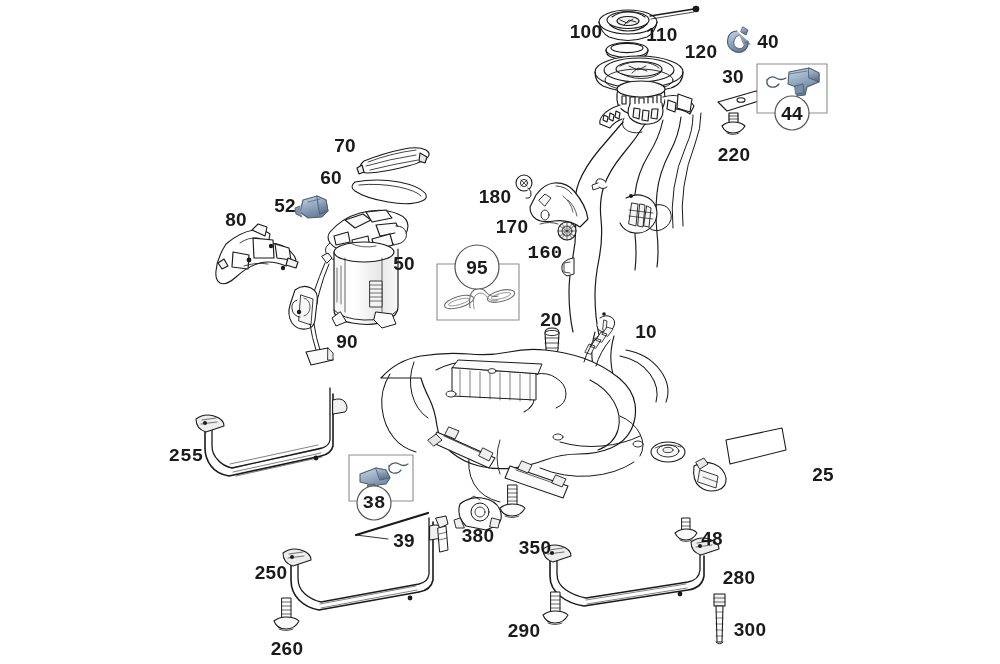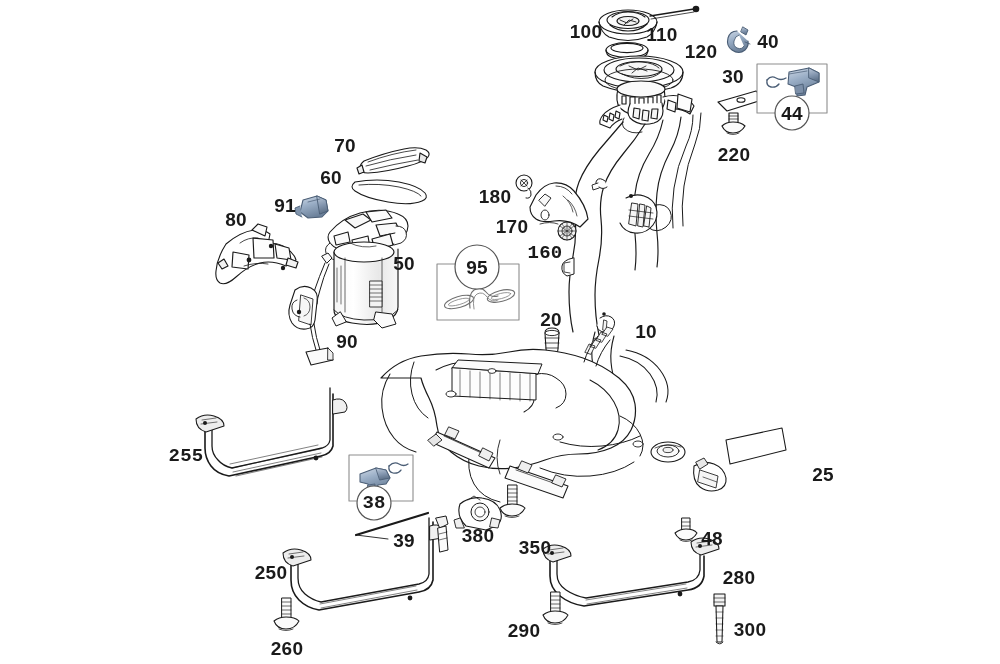--- a/index.html
+++ b/index.html
@@ -530,21 +530,21 @@
       <div class="lbl c" style="left: 586px; top: 31px;">100</div>
       <div class="lbl c" style="left: 662px; top: 34px;">110</div>
       <div class="lbl c" style="left: 701px; top: 51px;">120</div>
       <div class="lbl c" style="left: 768px; top: 41px;">40</div>
       <div class="lbl c" style="left: 733px; top: 76px;">30</div>
       <div class="lbl c" style="left: 792px; top: 113px;">44</div>
       <div class="lbl c" style="left: 734px; top: 154px;">220</div>
       <div class="lbl c" style="left: 345px; top: 145px;">70</div>
       <div class="lbl c" style="left: 331px; top: 177px;">60</div>
       <div class="lbl c" style="left: 495px; top: 196px;">180</div>
-      <div class="lbl c" style="left: 285px; top: 205px;">91</div>
+      <div class="lbl c" style="left: 285px; top: 205px;">52</div>
       <div class="lbl c" style="left: 236px; top: 219px;">80</div>
       <div class="lbl c" style="left: 512px; top: 226px;">170</div>
       <div class="lbl c" style="left: 545px; top: 253px; font-family: Liberation Mono, monospace;">160</div>
       <div class="lbl c" style="left: 404px; top: 263px;">50</div>
       <div class="lbl c" style="left: 477px; top: 267px;">95</div>
       <div class="lbl c" style="left: 551px; top: 319px;">20</div>
       <div class="lbl c" style="left: 646px; top: 331px;">10</div>
       <div class="lbl c" style="left: 347px; top: 341px;">90</div>
       <div class="lbl c" style="left: 186px; top: 456px; font-family: Liberation Mono, monospace;">255</div>
       <div class="lbl c" style="left: 823px; top: 474px;">25</div>

